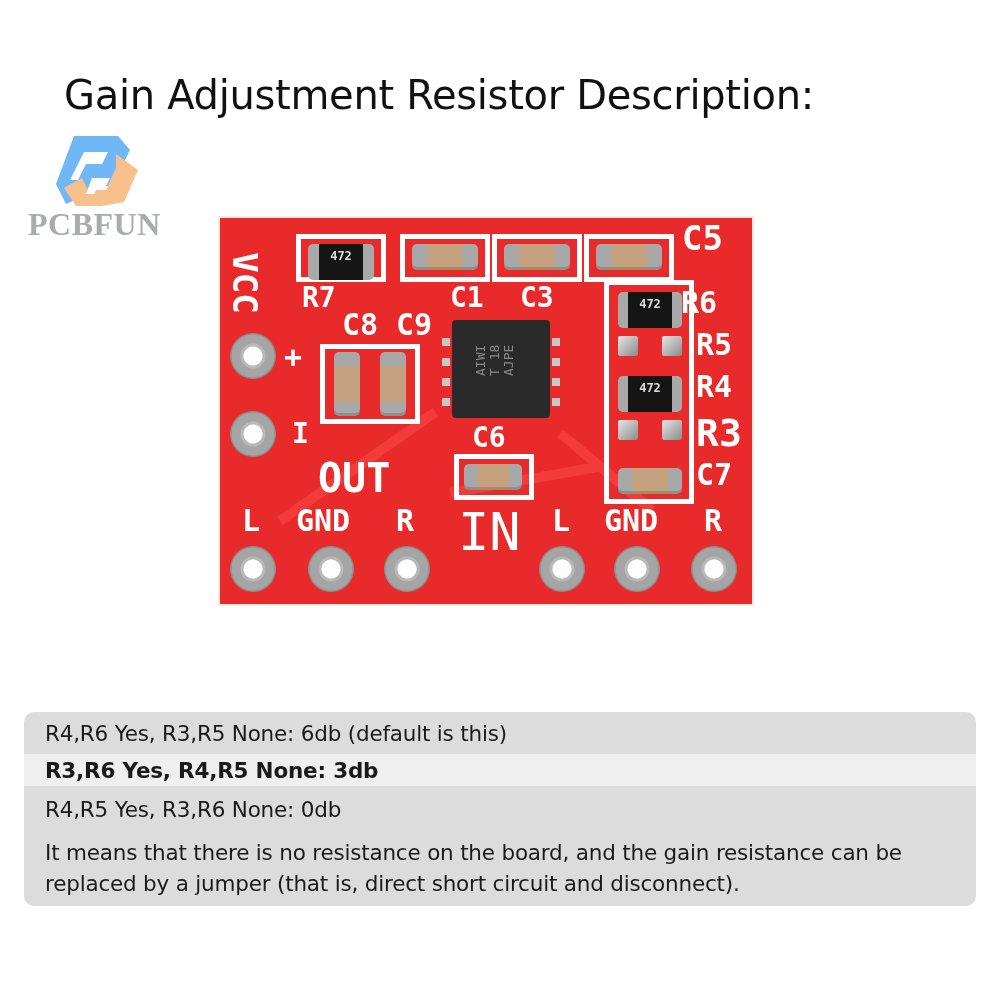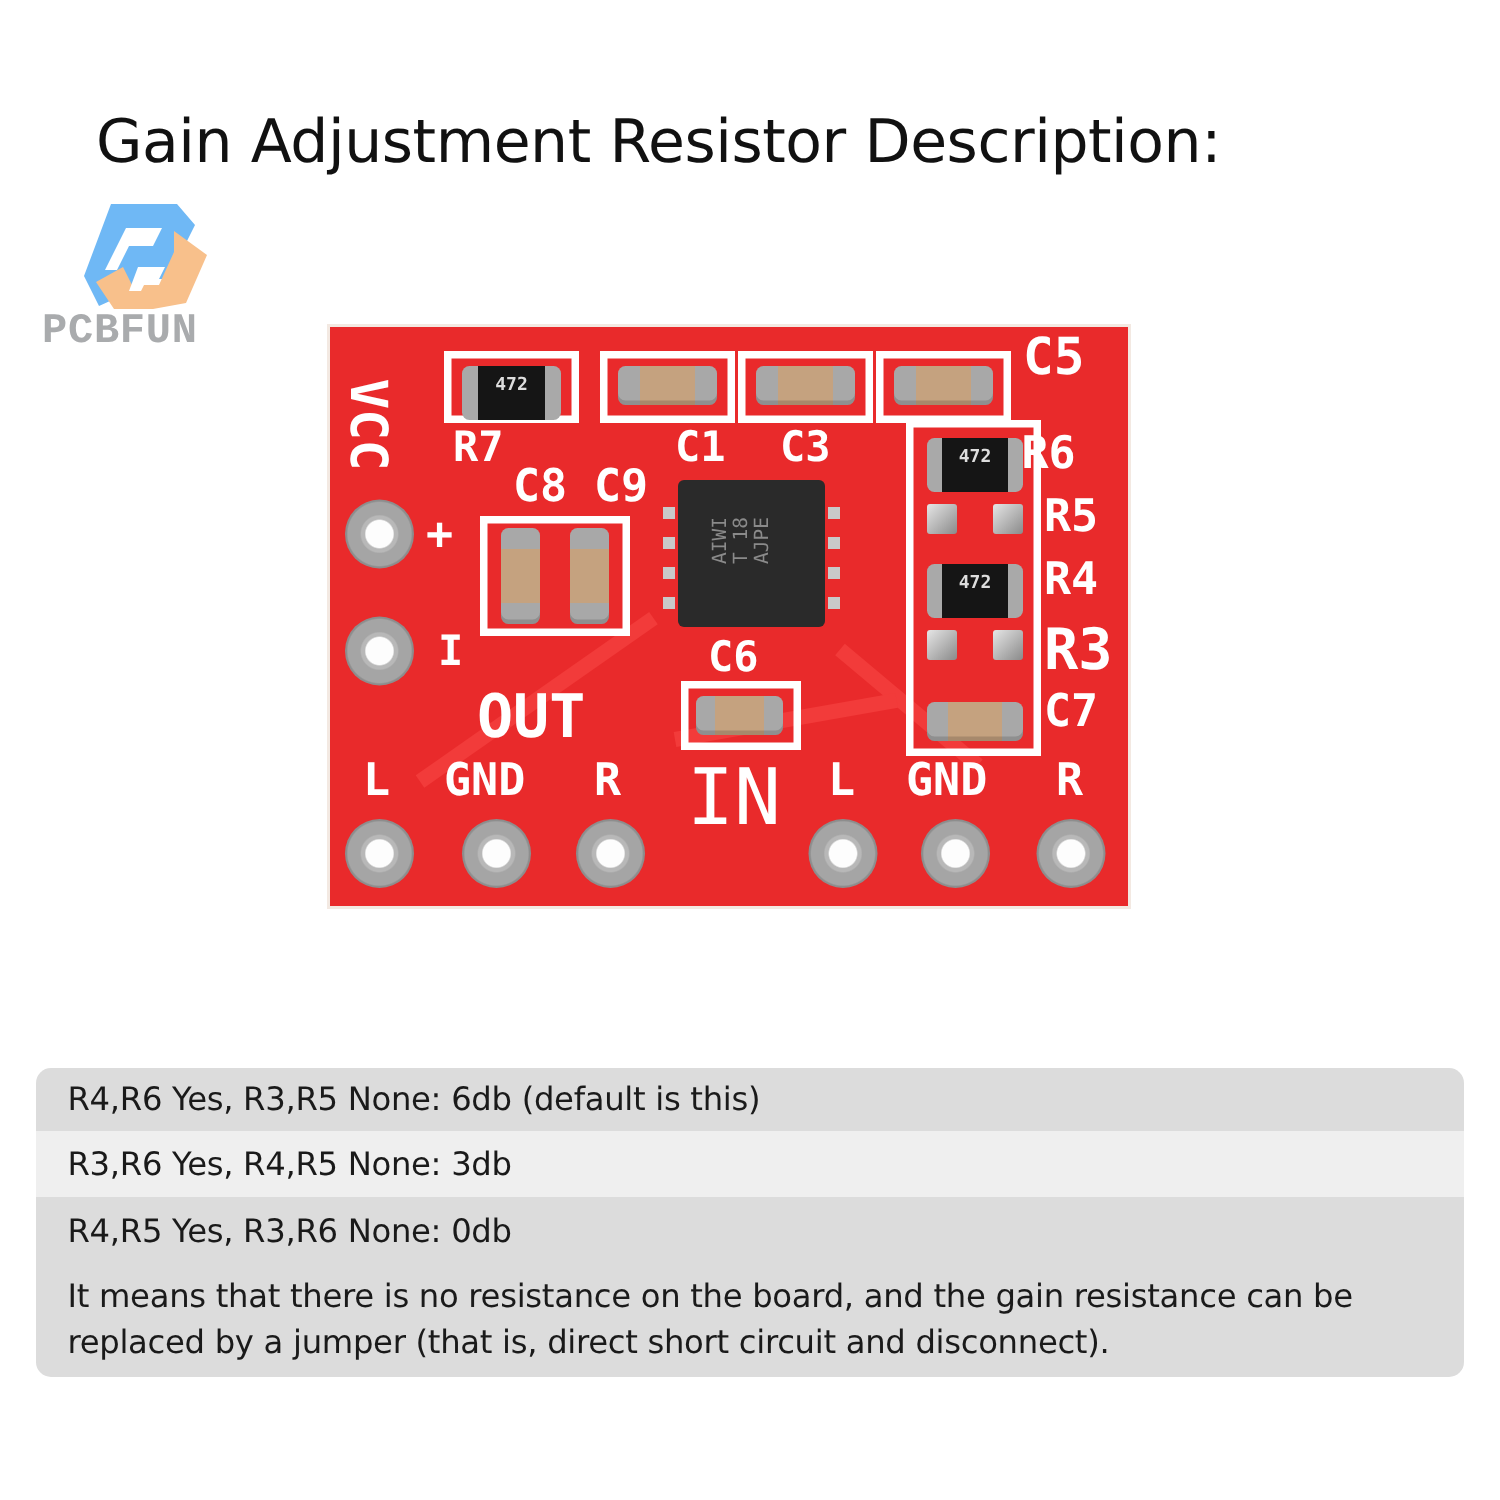--- a/index.html
+++ b/index.html
@@ -1,22 +1,22 @@
 <!DOCTYPE html>
 <html><head>
 <meta charset="utf-8">
 <style>
   html, body { margin:0; padding:0; }
   body { width:1000px; height:1000px; background:#ffffff; position:relative; overflow:hidden;
          font-family:"DejaVu Sans","Liberation Sans",sans-serif; }
   .title { position:absolute; left:32px; top:72px; font-size:40px; font-weight:400; color:#111;
            letter-spacing:-0.3px; font-family:"DejaVu Sans",sans-serif; white-space:nowrap;margin-left:32px; }
   .logo { position:absolute; left:26px; top:128px; width:130px; height:110px; }
-  .logo-text { position:absolute; left:28px; top:206px; font-family:Liberation Mono, monospace;
-               font-weight:700; font-size:28px; color:#a9abad; letter-spacing:0.5px; }
+  .logo-text { position:absolute; left:28px; top:206px; font-family:Liberation Serif, serif;
+               font-weight:700; font-size:32px; color:#a9abad; letter-spacing:0.5px; }
 
   
   .board { position:absolute; left:220px; top:218px; width:532px; height:386px; background:#e92a2b;
            box-shadow:0 0 0 2px #f3e9e2; }
   .silk { position:absolute; color:#fff; font-family:"DejaVu Sans Mono","Liberation Mono",monospace;
           font-weight:700; line-height:1; white-space:nowrap; }
   .silk-box { position:absolute; border:5px solid #fff; box-sizing:border-box; }
   .pad-hole { position:absolute; width:46px; height:46px; border-radius:50%;
               background:radial-gradient(circle, #fdfdfd 0 9px, #b8b8b8 10px 12px, #a5a5a5 13px 21px, #8d8d8d 22px);
               transform:translate(-50%,-50%); }
@@ -142,16 +142,16 @@
   <div class="pad-hole" style="left:33px;top:351px;"></div>
   <div class="pad-hole" style="left:111px;top:351px;"></div>
   <div class="pad-hole" style="left:187px;top:351px;"></div>
   <div class="pad-hole" style="left:342px;top:351px;"></div>
   <div class="pad-hole" style="left:417px;top:351px;"></div>
   <div class="pad-hole" style="left:494px;top:351px;"></div>
 </div>
 
 <div class="table">
   <div class="row dark" style="height:42px;">R4,R6 Yes, R3,R5 None: 6db (default is this)</div>
-  <div class="row light" style="height:44px;">R3,R6 Yes, R4,R5 None: 3db</div>
+  <div class="row light" style="height:32px;font-weight:bold;">R3,R6 Yes, R4,R5 None: 3db</div>
   <div class="row dark" style="height:46px;">R4,R5 Yes, R3,R6 None: 0db</div>
   <div class="row dark multi" style="height:61px;">It means that there is no resistance on the board, and the gain resistance can be replaced by a jumper (that is, direct short circuit and disconnect).</div>
 </div>
 
 </body></html>

